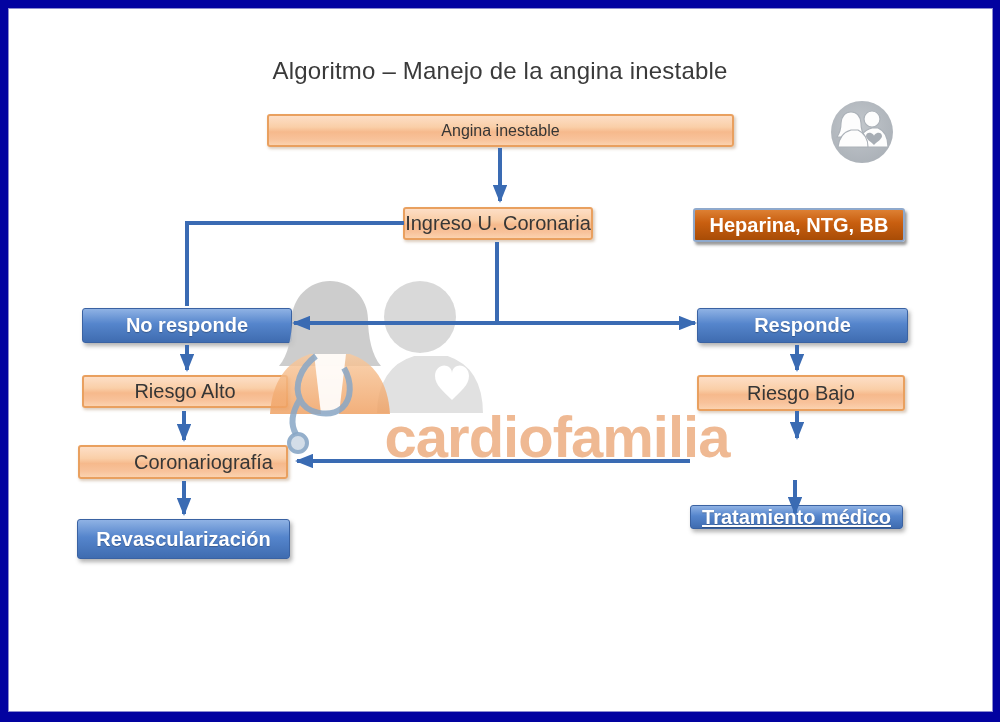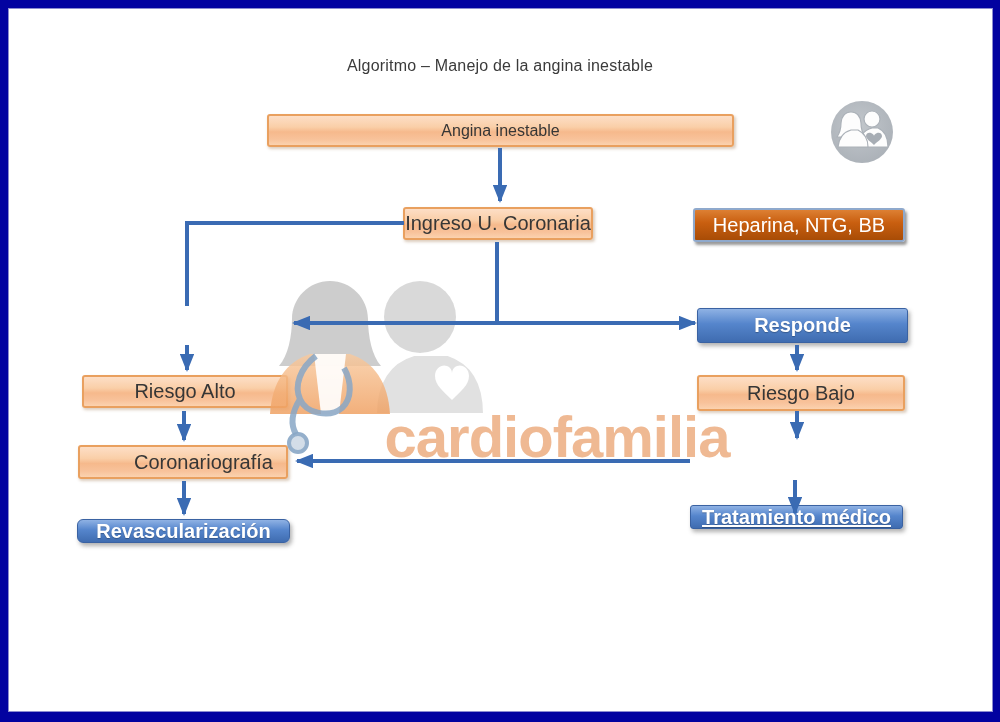--- a/index.html
+++ b/index.html
@@ -15,21 +15,21 @@
     border-style:solid;
     border-color:#0202A0;
     border-width:8px 7px 10px 8px;
     box-shadow:inset 0 0 0 1px #8c8cd0;
     pointer-events:none;
     z-index:10;
   }
   .title{
     position:absolute;left:0;right:0;top:57px;
     text-align:center;
-    font-size:16px;
+    font-size:24px;
     color:#3a3a3a;
     letter-spacing:.2px;
     z-index:2;
   }
   .box{
     position:absolute;
     display:flex;align-items:center;justify-content:center;
     border-radius:3px;
     font-size:20px;
     z-index:2;
@@ -48,48 +48,49 @@
     border:1px solid #3A62A2;
     color:#ffffff;
     font-weight:bold;
     text-shadow:0 1px 1px rgba(0,0,0,.25);
     box-shadow:2px 3px 4px rgba(60,60,60,.40);
   }
   .box.darkorange{
     background:linear-gradient(180deg,#DD8033 0%,#C95F10 42%,#A84C06 100%);
     border:2px solid #8FA9CC;
     color:#ffffff;
-    font-weight:normal;
+    font-weight:bold;
     box-shadow:2px 3px 3px rgba(50,50,50,.50);
   }
   #b-angina{left:267px;top:114px;width:467px;height:33px;font-size:16px;}
   #b-ingreso{left:403px;top:207px;width:190px;height:33px;}
   #b-heparina{left:693px;top:208px;width:212px;height:34px;}
   #b-noresponde{left:82px;top:308px;width:210px;height:35px;}
   #b-responde{left:697px;top:308px;width:211px;height:35px;}
   #b-riesgoalto{left:82px;top:375px;width:206px;height:33px;}
   #b-riesgobajo{left:697px;top:375px;width:208px;height:36px;}
   #b-coronario{left:78px;top:445px;width:210px;height:34px;padding-left:41px;}
   #b-prueba{left:692px;top:443px;width:210px;height:35px;}
-  #b-revasc{left:77px;top:519px;width:213px;height:24px;border-radius:6px;}
+  #b-revasc{left:77px;top:519px;width:213px;height:40px;}
   #b-tratamiento{left:690px;top:505px;width:213px;height:24px;text-decoration:underline;}
   .overlay{position:absolute;left:0;top:0;z-index:4;pointer-events:none;}
   .watermark{position:absolute;left:0;top:0;z-index:3;pointer-events:none;}
   .logo{position:absolute;left:0;top:0;z-index:2;pointer-events:none;}
 </style>
 </head>
 <body>
 
 <div class="slide">
 
   <div class="title">Algoritmo – Manejo de la angina inestable</div>
 
   <div class="box orange" id="b-angina">Angina inestable</div>
   <div class="box orange" id="b-ingreso">Ingreso U. Coronaria</div>
   <div class="box darkorange" id="b-heparina">Heparina, NTG, BB</div>
+  <div class="box blue" id="b-noresponde">No responde</div>
   <div class="box blue" id="b-responde">Responde</div>
   <div class="box orange" id="b-riesgoalto">Riesgo Alto</div>
   <div class="box orange" id="b-riesgobajo">Riesgo Bajo</div>
   <div class="box orange" id="b-coronario">Coronariografía</div>
   <div class="box blue" id="b-revasc">Revascularización</div>
   <div class="box blue" id="b-tratamiento">Tratamiento médico</div>
 
   <svg class="watermark" width="1000" height="722" viewBox="0 0 1000 722">
     <defs>
       <linearGradient id="wbody" x1="0" y1="0" x2="0" y2="1">

